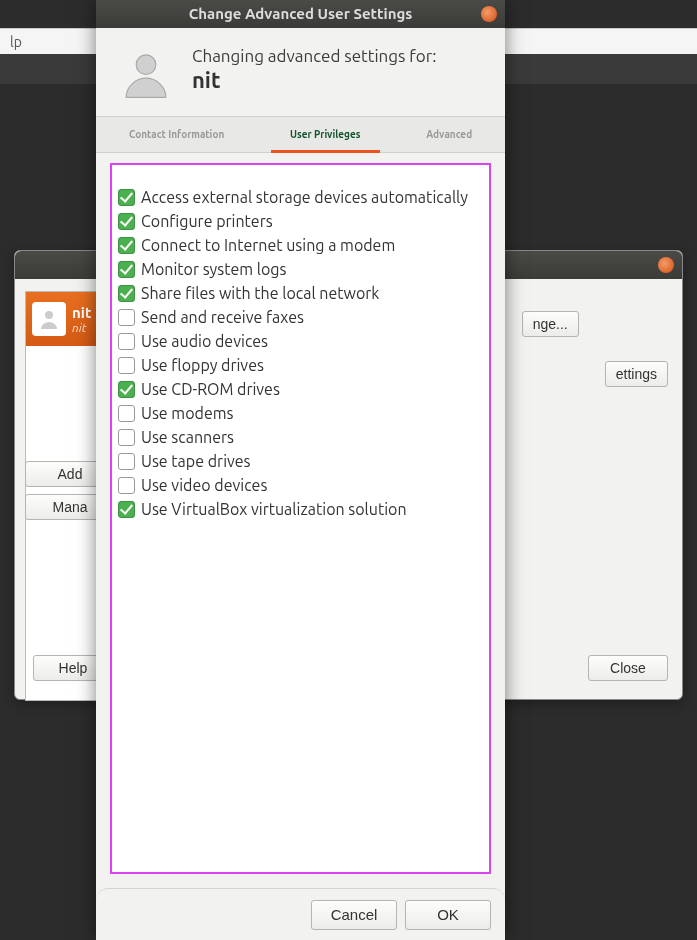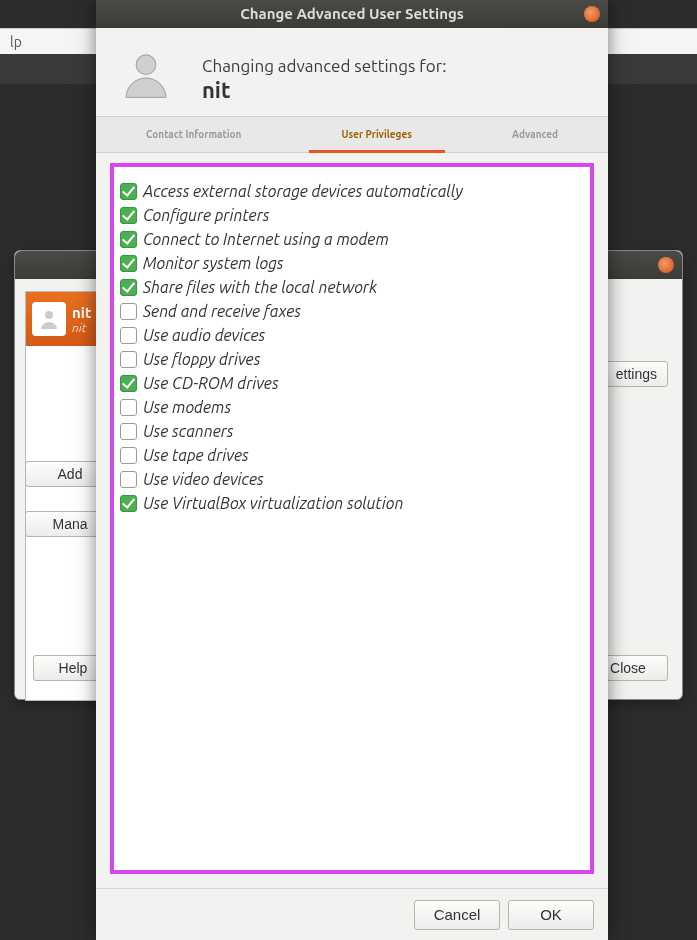--- a/index.html
+++ b/index.html
@@ -83,21 +83,21 @@
   }
   .parent-right-btns {
     position: absolute;
     right: 14px; top: 60px;
     display:flex;gap:26px;
   }
   
   .dialog {
     position: absolute;
     top: 0; left: 96px;
-    width: 512px;
+    width: 409px;
     height: 940px;
     background: #f2f2f0;
     box-shadow: 0 0 18px rgba(0,0,0,0.5);
     display: flex;
     flex-direction: column;
   }
   .titlebar {
     height: 28px;
     background: linear-gradient(#4a4a46, #3b3b37);
     color: #ddd;
@@ -109,22 +109,22 @@
   }
   .titlebar .close-dot {
     position: absolute;
     right: 8px; top: 6px;
     width: 16px; height: 16px; border-radius: 50%;
     background: radial-gradient(circle at 40% 40%, #f39c6a, #d34d10);
     cursor: pointer;
   }
   .header-row {
     display: flex;
-    align-items: flex-end;
-    gap: 28px;
+    align-items: flex-start;
+    gap: 18px;
     padding: 18px 22px 14px 22px;
   }
   .avatar-large {
     width: 56px; height: 56px;
     color: #aaa;
   }
   .header-text .line1 { font-size: 17px; color: #3c3c3c; }
   .header-text .line2 { font-size: 22px; font-weight: bold; color: #333; margin-top: 2px; }
   
   .tabs {
@@ -136,42 +136,41 @@
   .tab {
     flex: 1 1 auto;
     text-align: center;
     padding: 12px 24px;
     font-size: 10px;
     color: #999;
     font-weight: bold;
     cursor: pointer;
     position: relative;
   }
-  .tab.active { color: #a16207; }
+  .tab.active { color: #14532d; }
   .tab.active::after {
     content: "";
     position: absolute;
     left: 10%; right: 10%; bottom: -1px;
     height: 3px;
     background: #e95420;
   }
   
   .content-wrap {
     flex: 1;
     padding: 10px 14px 14px 14px;
     display: flex;
     flex-direction: column;
   }
   .list-box {
     flex: 1;
-    border: 4px solid #d946ef;
+    border: 2px solid #d946ef;
     background: #fff;
     overflow-y: auto;
-    padding: 12px 6px;
-    font-style: italic;
+    padding: 20px 6px;
   }
   .priv-row {
     display: flex;
     align-items: center;
     gap: 6px;
     padding: 3px 0;
     font-size: 16px;
     color: #333;
   }
   .checkbox {
@@ -198,20 +197,21 @@
   }
   
   .action-row {
     height: 52px;
     border-top: 1px solid #d5d5d3;
     display: flex;
     justify-content: flex-end;
     align-items: center;
     gap: 8px;
     padding: 0 14px;
+    border-radius: 12px;
   }
   .gtk-btn {
     min-width: 86px;
     height: 30px;
     border: 1px solid #b5b5b0;
     border-radius: 3px;
     background: linear-gradient(#fdfdfc, #ececea);
     font-size: 15px;
     color: #333;
     cursor: pointer;
@@ -236,21 +236,21 @@
             <circle cx="12" cy="8" r="4" fill="#ccc"></circle>
             <path d="M4 22c0-4 4-7 8-7s8 3 8 7" fill="#ccc"></path>
           </svg>
       </div>
       <div>
         <div class="user-name">nit</div>
         <div class="user-sub">nit</div>
       </div>
     </div>
   </div>
-  <div style="position:absolute;left:10px;top:210px;right:auto;display:flex;flex-direction:column;gap:24px;width:90px;">
+  <div style="position:absolute;left:10px;top:210px;right:auto;display:flex;flex-direction:column;gap:7px;width:90px;">
     <button class="gtk-btn-sm">Add</button>
     <button class="gtk-btn-sm">Mana</button>
   </div>
   <div style="position:absolute;left:18px;bottom:18px;width:90px;margin-top:36px;">
     <button class="gtk-btn-sm" style="width:80px">Help</button>
   </div>
   <div class="parent-right-btns">
     <button class="gtk-btn-sm">nge...</button>
     <button class="gtk-btn-sm">nge...</button>
     <button class="gtk-btn-sm">nge...</button>

